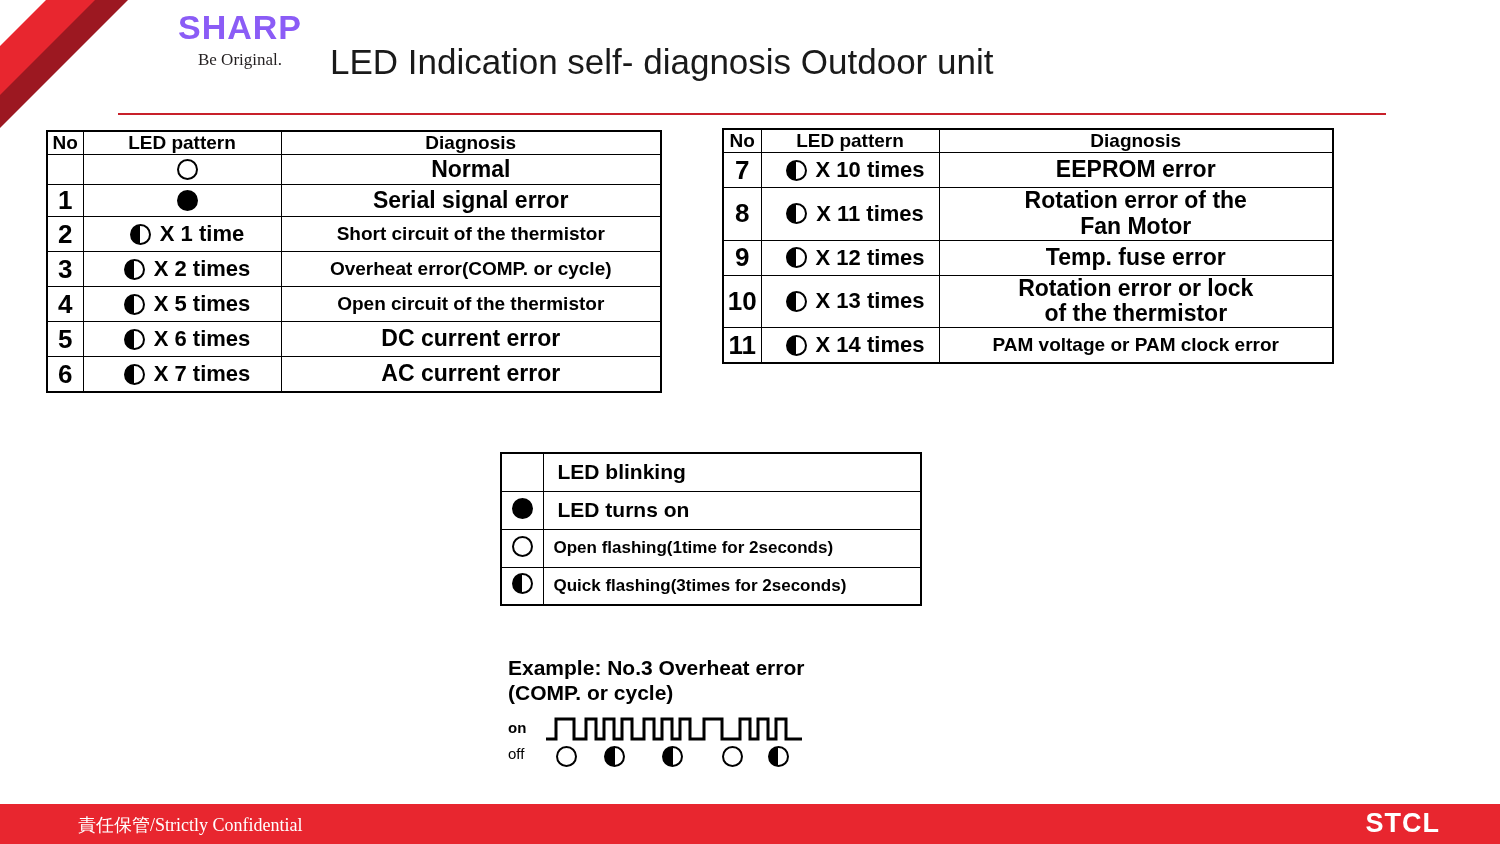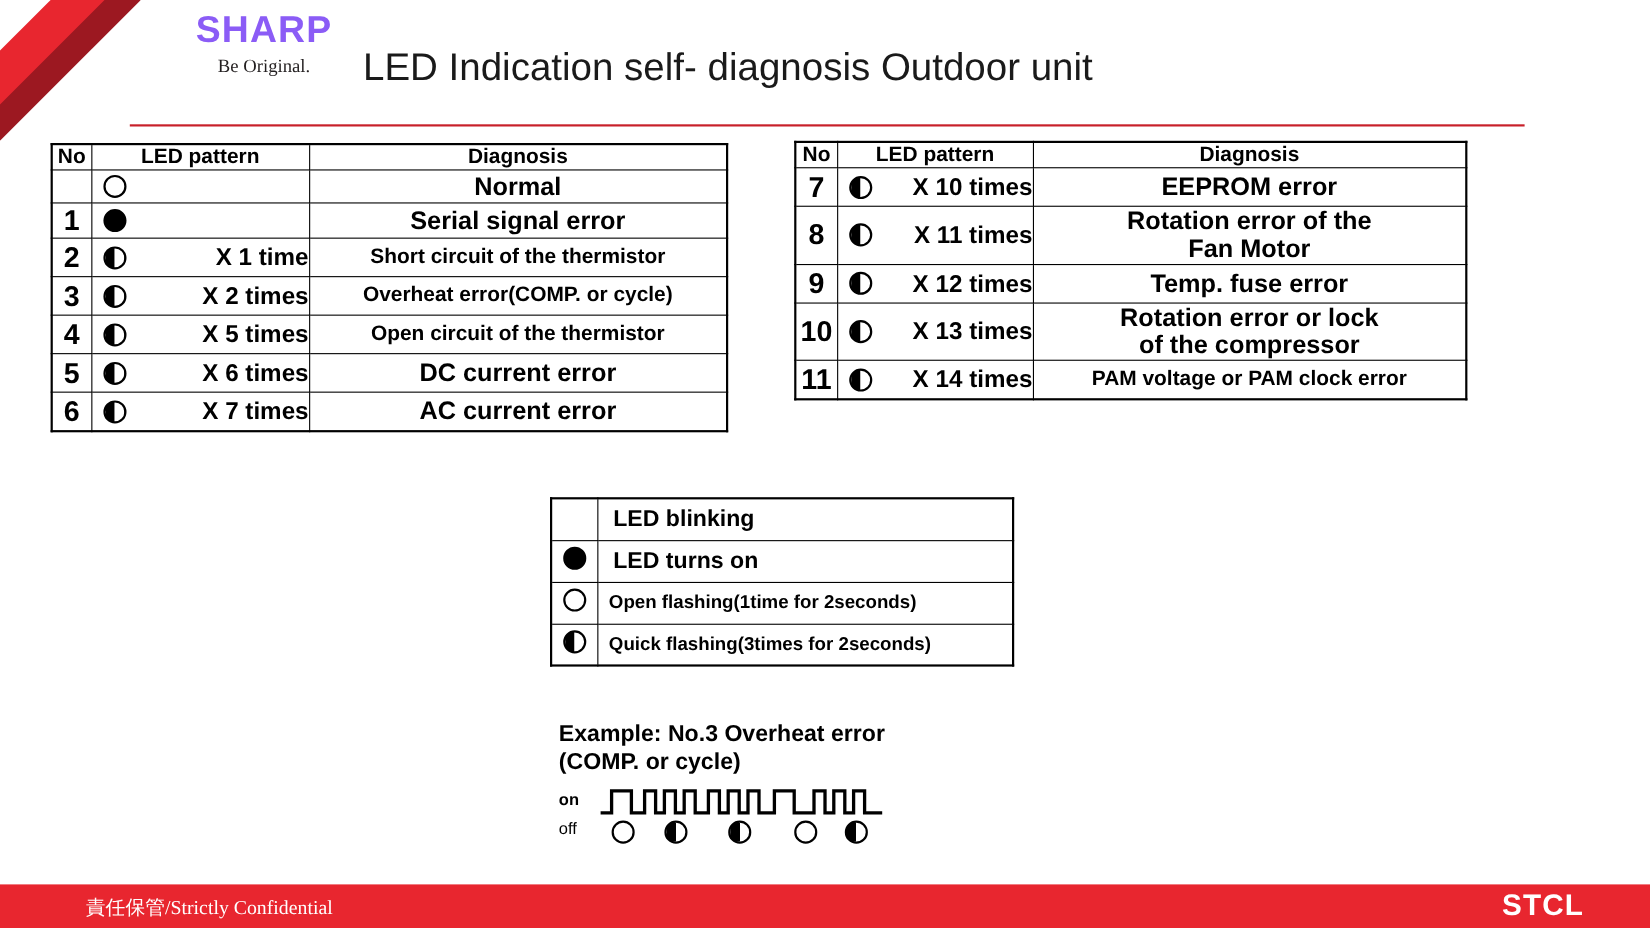--- a/index.html
+++ b/index.html
@@ -76,21 +76,21 @@
   }
   .c-no { width:36px; font-weight:bold; font-size:26px; }
   .c-no.hdr { font-size:19px; }
   .c-pat { width:198px; }
   .c-diag { }
 
   .pat-cell {
     display:flex; align-items:center; justify-content:center; gap:9px;
     font-weight:bold; font-size:22px; padding:4px 0;
   }
-  .pat-cell.left { justify-content:space-between; padding-left:10px; }
+  .pat-cell.left { justify-content:center; padding-left:10px; }
 
   .diag { font-weight:bold; font-size:23px; padding:5px 6px; line-height:1.12;}
   .diag.sm { font-size:19px; }
 
   
   .led { display:inline-block; border:2.5px solid #000; border-radius:50%; }
   .led-open { width:21px; height:21px; background:#fff; }
   .led-full { width:21px; height:21px; background:#000; }
   .led-half {
     width:21px; height:21px; background:#fff;
@@ -304,21 +304,21 @@
       <tr>
         <td class="c-no">10</td>
         <td class="c-pat">
           <div class="pat-cell left">
             <span class="led led-half"></span>
             <span>X  13 times</span>
           </div>
         </td>
         <td class="diag">
           <div>Rotation error or lock</div>
-          <div>of the compressor</div>
+          <div>of the thermistor</div>
         </td>
       </tr>
       <tr>
         <td class="c-no">11</td>
         <td class="c-pat">
           <div class="pat-cell left">
             <span class="led led-half"></span>
             <span>X  14 times</span>
           </div>
         </td>

